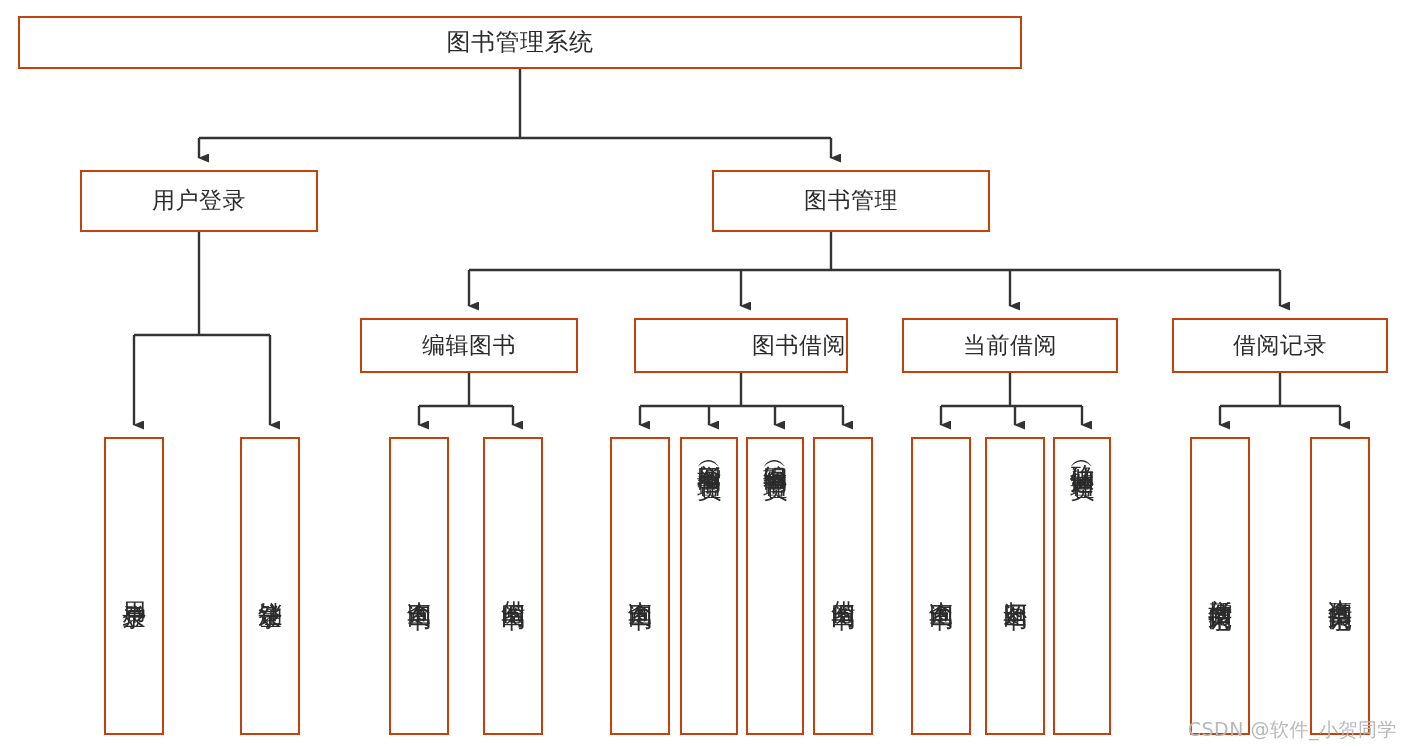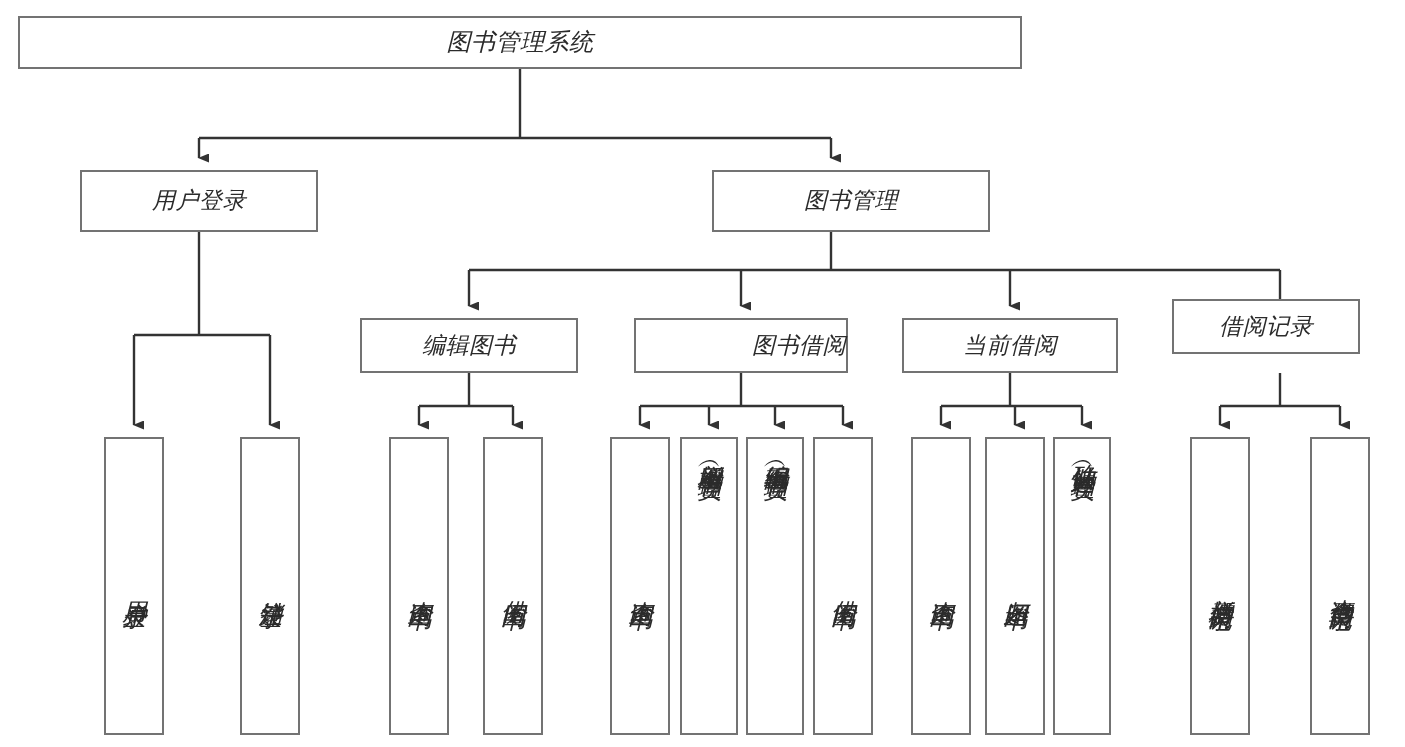--- a/index.html
+++ b/index.html
@@ -22,27 +22,26 @@
     position: absolute;
     left: 0;
     top: 0;
     width: 1405px;
     height: 747px;
     pointer-events: none;
   }
   .node {
     position: absolute;
     box-sizing: border-box;
-    border: 2px solid #737373;
+    border: 2px solid #c2410c;
     background: #ffffff;
     display: flex;
     align-items: center;
     justify-content: center;
     color: #1b1b1b;
-    font-style: italic;
   }
   .node .node-label {
     display: block;
     text-align: center;
     line-height: 1.06;
     letter-spacing: 0.5px;
     color: #2b2b2b;
   }
   
   .node.horizontal .node-label {
@@ -146,21 +145,21 @@
       </div>
       <div class="node horizontal" style="left: 360px; top: 318px; width: 218px; height: 55px;">
         <span class="node-label">编辑图书</span>
       </div>
       <div class="node horizontal" style="left: 634px; top: 318px; width: 214px; height: 55px; justify-content: flex-end;">
         <span class="node-label">图书借阅</span>
       </div>
       <div class="node horizontal" style="left: 902px; top: 318px; width: 216px; height: 55px;">
         <span class="node-label">当前借阅</span>
       </div>
-      <div class="node horizontal" style="left: 1172px; top: 299px; width: 188px; height: 55px;">
+      <div class="node horizontal" style="left: 1172px; top: 318px; width: 216px; height: 55px;">
         <span class="node-label">借阅记录</span>
       </div>
       <div class="node vertical" style="left: 104px; top: 437px; width: 60px; height: 298px;">
         <span class="node-label">用户登录</span>
       </div>
       <div class="node vertical" style="left: 240px; top: 437px; width: 60px; height: 298px;">
         <span class="node-label">注销登录</span>
       </div>
       <div class="node vertical" style="left: 389px; top: 437px; width: 60px; height: 298px;">
         <span class="node-label">查询图书</span>
@@ -190,13 +189,14 @@
         <span class="node-label">确认归还（管理员）</span>
       </div>
       <div class="node vertical" style="left: 1190px; top: 437px; width: 60px; height: 298px;">
         <span class="node-label">新增借阅记录</span>
       </div>
       <div class="node vertical" style="left: 1310px; top: 437px; width: 60px; height: 298px;">
         <span class="node-label">查询借阅记录</span>
       </div>
     </div>
 
+  <div id="watermark">CSDN @软件_小贺同学</div>
 </div>
 
 </body></html>

